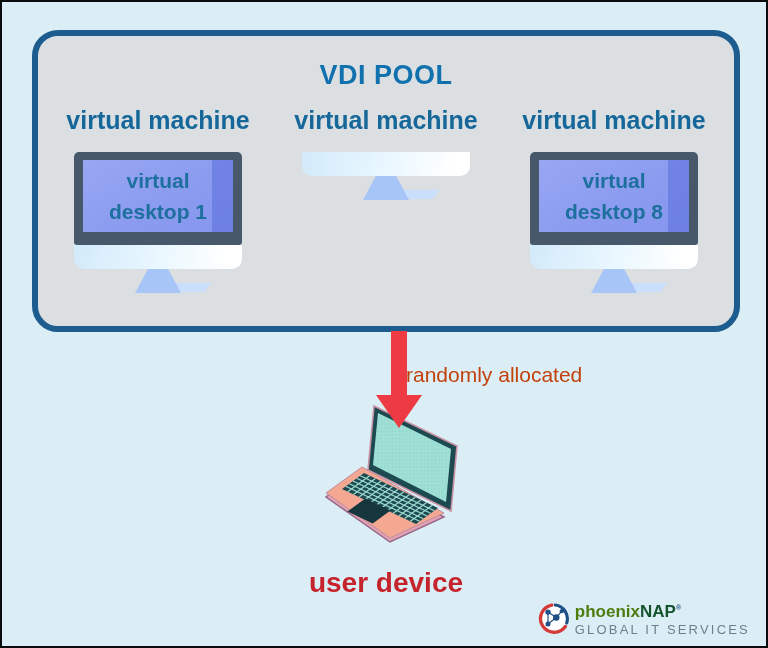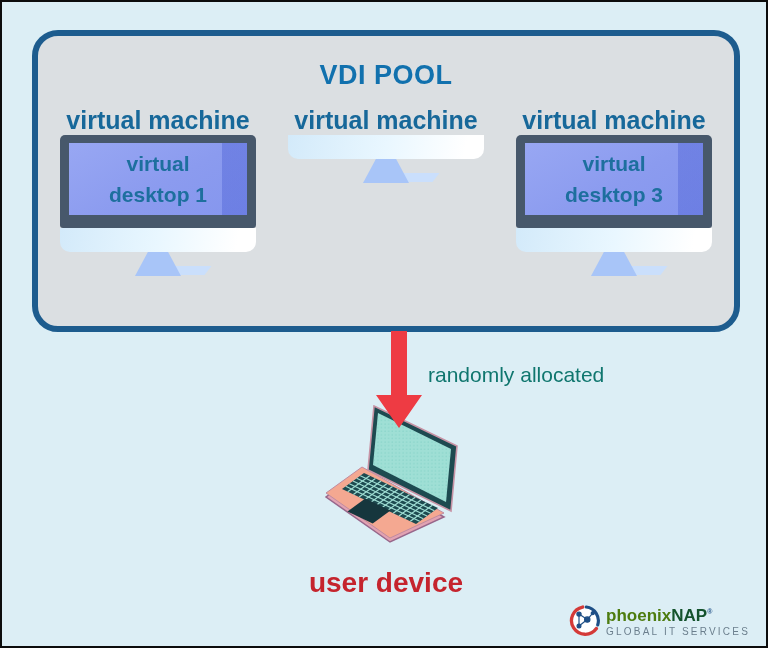--- a/index.html
+++ b/index.html
@@ -10,51 +10,51 @@
   
   .vdi-box{position:absolute;left:30px;top:28px;width:708px;height:302px;
     box-sizing:border-box;background:#dbdfe2;border:6px solid #1d5c8e;border-radius:26px;}
   .vdi-title{margin-top:24px;text-align:center;font-size:27px;font-weight:bold;
     color:#1171ae;letter-spacing:0.5px;}
   .machines{display:flex;justify-content:center;gap:16px;margin-top:14px;}
   .machine{width:212px;display:flex;flex-direction:column;align-items:center;}
   .machine-label{font-size:25px;font-weight:bold;color:#17689a;line-height:30px;white-space:nowrap;}
 
   
-  .monitor{width:196px;}
+  .monitor{width:168px;margin-top:17px;}
   .m-frame{height:93px;box-sizing:border-box;background:#47586b;border-radius:5px 5px 3px 3px;
     padding:8px 9px 13px;}
   .m-screen{width:100%;height:100%;display:flex;align-items:center;justify-content:center;
     text-align:center;
     background:linear-gradient(to right,rgba(90,110,220,0) 86%,rgba(80,100,215,0.45) 86%),
                linear-gradient(150deg,#98a7f3 0%,#8b9bef 55%,#8596ee 100%);}
   .m-screen span{display:block;width:126px;font-size:21px;font-weight:bold;color:#1d6f9e;line-height:31px;}
   .m-chin{height:24px;background:linear-gradient(100deg,#d3eafa 0%,#e9f7ff 50%,#ffffff 90%);
     border-radius:0 0 10px 10px;}
   .m-standwrap{position:relative;height:24px;width:100%;}
   .m-stand{position:absolute;left:50%;transform:translateX(-50%);width:46px;height:24px;
     background:#a8c5f8;clip-path:polygon(28% 0,72% 0,100% 100%,0 100%);}
   .m-sweep{position:absolute;left:calc(50% + 8px);bottom:1px;width:42px;height:9px;
     background:#cadffc;transform:skewX(-38deg);}
 
   
   .alloc-arrow{position:absolute;left:372px;top:329px;width:50px;height:98px;}
-  .alloc-label{position:absolute;left:426px;top:361px;font-size:21px;color:#0f766e;}
+  .alloc-label{position:absolute;left:404px;top:361px;font-size:21px;color:#c2410c;}
   .laptop{position:absolute;left:310px;top:403px;width:160px;height:140px;}
   .user-label{position:absolute;left:0;top:565px;width:768px;text-align:center;
     font-size:28px;font-weight:bold;color:#c5242d;}
 
   
   .logo{position:absolute;right:16px;bottom:9px;display:flex;align-items:center;gap:5px;}
   .logo-icon{width:33px;height:33px;}
   .logo-brand{font-size:17px;font-weight:bold;line-height:17px;white-space:nowrap;}
   .logo-brand .lr{color:#4d7c0f;}
   .logo-brand .lb{color:#14532d;}
   .logo-brand .reg{font-size:7px;color:#1e4f86;vertical-align:super;}
-  .logo-tag{font-size:10px;letter-spacing:2.2px;color:#6b7f8d;margin-top:2px;white-space:nowrap;}
+  .logo-tag{font-size:13px;letter-spacing:2.2px;color:#6b7f8d;margin-top:2px;white-space:nowrap;}
 </style>
 </head>
 <body>
 
 <div class="canvas">
 
   <div class="vdi-box">
     <div class="vdi-title">VDI POOL</div>
     <div class="machines">
 
@@ -83,21 +83,21 @@
             <div class="m-stand"></div>
           </div>
         </div>
       </div>
 
       <div class="machine">
         <div class="machine-label">virtual machine</div>
         <div class="monitor">
           <div class="m-frame">
             <div class="m-screen">
-              <span>virtual desktop 3</span>
+              <span>virtual desktop 8</span>
             </div>
           </div>
           <div class="m-chin"></div>
           <div class="m-standwrap">
             <div class="m-sweep"></div>
             <div class="m-stand"></div>
           </div>
         </div>
       </div>
 

